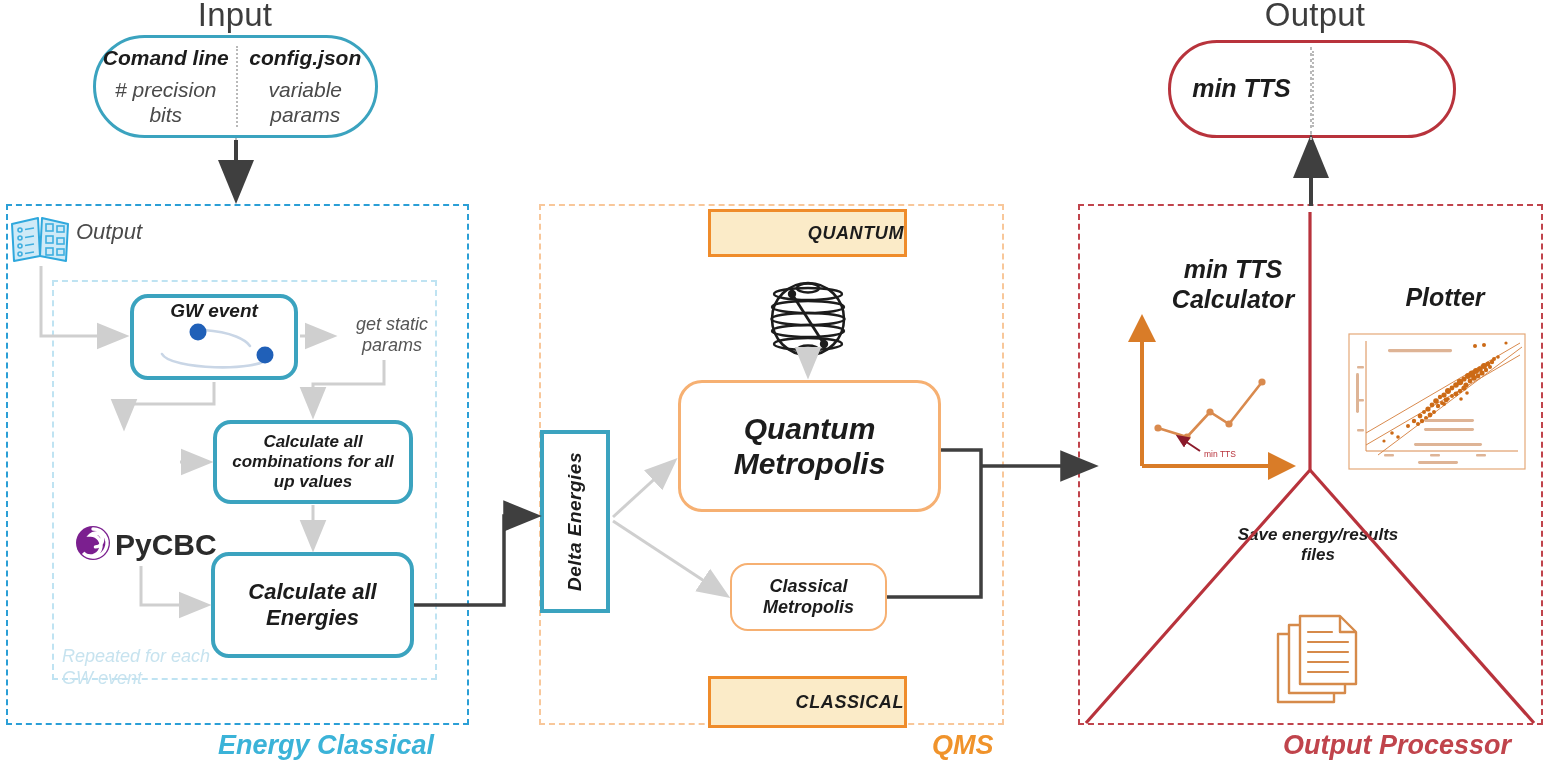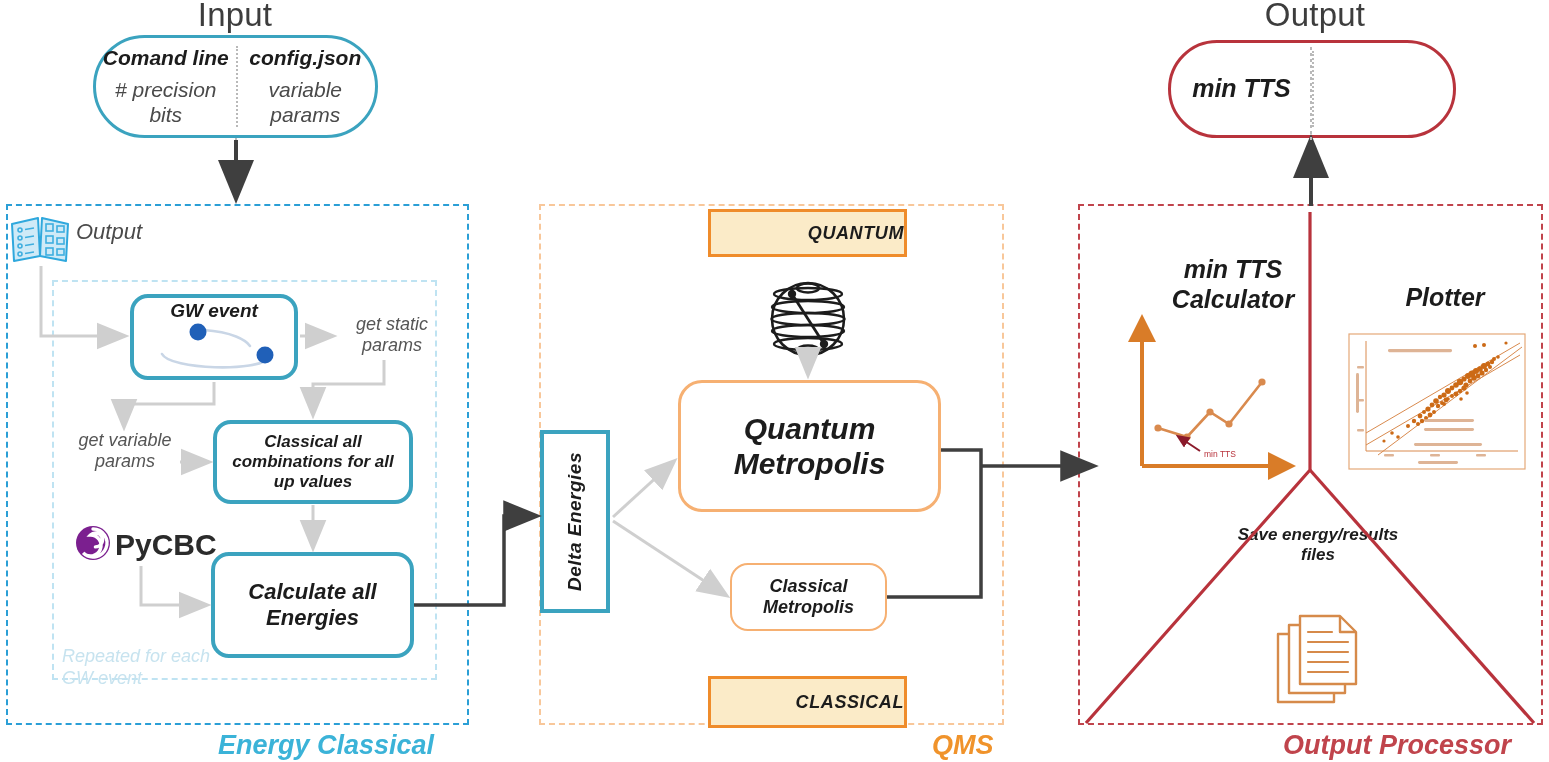--- a/index.html
+++ b/index.html
@@ -150,26 +150,23 @@
       <path d="M64 8 C92 10 106 18 110 24" fill="none" stroke="#c9d6e6" stroke-width="2.6" stroke-linecap="round"></path>
       <circle cx="58" cy="10" r="8.5" fill="#2060b8"></circle>
       <circle cx="125" cy="33" r="8.5" fill="#2060b8"></circle>
     </svg>
   </div>
 
   <div class="abs note" style="left:327px; top:314px; width:130px;">
     <span style="white-space:normal; display:block;">get static params</span>
   </div>
 
-  <div class="abs note" style="left:60px; top:430px; width:130px;">
-    <span style="white-space:normal; display:block;">get variable params</span>
-  </div>
 
   <div class="abs rbox teal-box" style="left:213px; top:420px; width:200px; height:84px;">
-    <span class="box-text sm">Classical all combinations for all up values</span>
+    <span class="box-text sm">Calculate all combinations for all up values</span>
   </div>
 
   <div class="abs" style="left:74px; top:524px; width:140px; height:40px;">
     <svg viewBox="0 0 140 40" width="140" height="40">
       <g>
         <circle cx="19" cy="19" r="17" fill="#7b1f8f"></circle>
         <path d="M19 5 a14 14 0 1 1 -9.9 23.9 a10.5 10.5 0 1 0 7.4 -17.9 a7 7 0 1 1 4.9 11.9" fill="none" stroke="#ffffff" stroke-width="3.4" stroke-linecap="round"></path>
       </g>
       <text x="41" y="31" font-family="Liberation Sans, sans-serif" font-size="30" font-weight="bold" fill="#2b2b2b">PyCBC</text>
     </svg>

